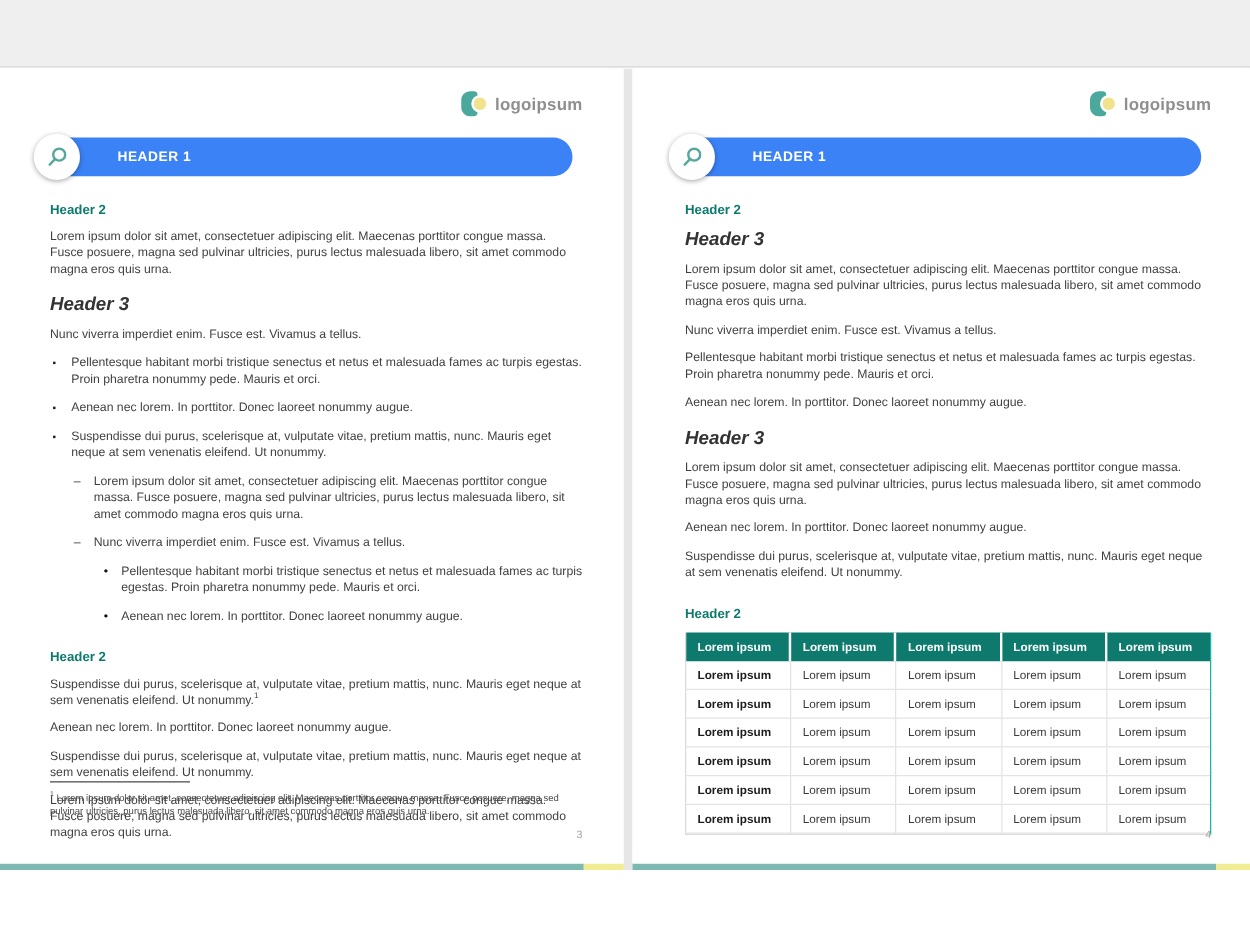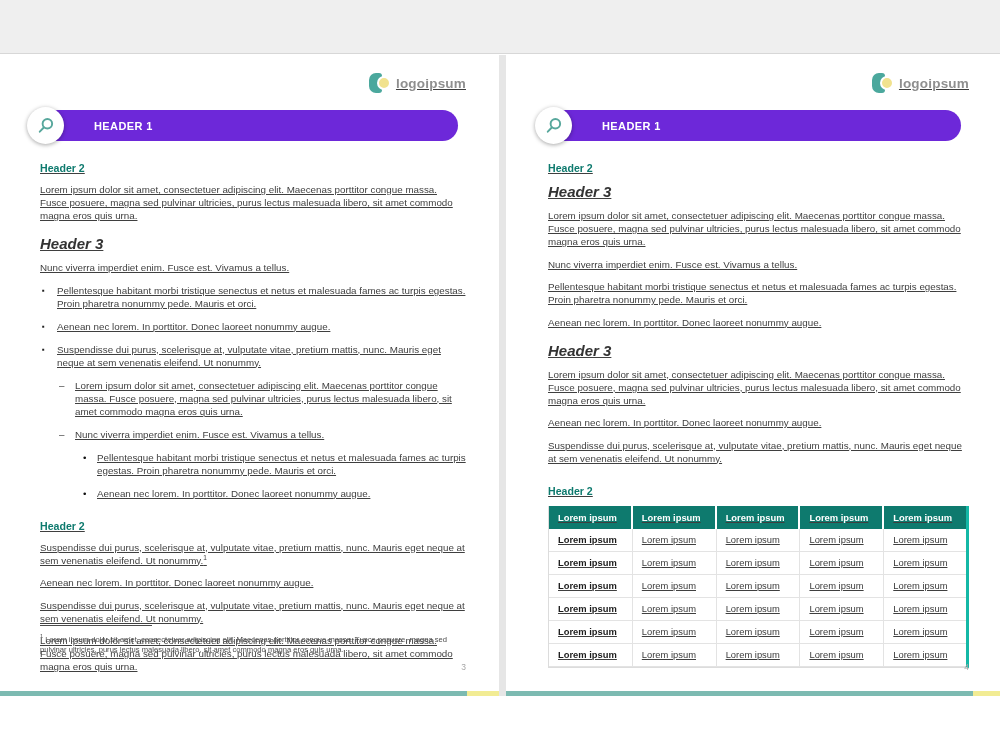--- a/index.html
+++ b/index.html
@@ -3,33 +3,33 @@
 <meta charset="utf-8">
 <style>
   * { margin:0; padding:0; box-sizing:border-box; }
   html,body { width:1000px; height:750px; font-family:"Liberation Sans", sans-serif; background:#ffffff; }
   .canvas { position:relative; width:1000px; height:750px; overflow:hidden; background:#ffffff; }
 
   .top-band { position:absolute; left:0; top:0; width:1000px; height:54px; background:#efefef; border-bottom:1px solid #d7d7d7; }
   .page-gap { position:absolute; left:488px; top:55px; width:18px; height:641px; background:#e6e6e6; }
   .right-strip { position:absolute; left:994px; top:55px; width:6px; height:641px; background:#ececec; }
 
-  .page { position:absolute; top:55px; width:499px; height:641px; background:#ffffff; font-size:9.8px; color:#3f3f3f;text-decoration:underline; }
+  .page { position:absolute; top:55px; width:499px; height:641px; background:#ffffff; font-size:9.8px; color:#3f3f3f; }
   .page-left  { left:0;   padding:0 33px 0 40px; }
   .page-right { left:506px; padding:0 36px 0 42px; }
 
   .logo-row { display:flex; justify-content:flex-end; align-items:center; margin-top:15px; height:26px; }
   .logo { display:flex; align-items:center; gap:6px; }
   .logo-mark { position:relative; width:21px; height:22px; }
   .logo-mark .teal { position:absolute; left:0; top:1px; width:13px; height:20px; background:#4ba89d; border-radius:7px 3px 3px 7px; }
   .logo-mark .yellow { position:absolute; left:8px; top:4px; width:14px; height:14px; background:#f1e28e; border:2px solid #ffffff; border-radius:50%; }
   .logo-text { font-size:13.5px; font-weight:bold; color:#8f8f8f; letter-spacing:.2px; }
 
   .banner { position:relative; height:33px; margin-top:13px; }
-  .banner-pill { position:absolute; left:5px; right:8px; top:1px; height:31px; background:#6d28d9; border-radius:5px 16px 16px 5px; display:flex; align-items:center; padding-left:49px; }
+  .banner-pill { position:absolute; left:5px; right:8px; top:1px; height:31px; background:#3b82f6; border-radius:5px 16px 16px 5px; display:flex; align-items:center; padding-left:49px; }
   .banner-title { color:#ffffff; font-weight:bold; font-size:11px; letter-spacing:.4px; }
   .banner-circle { position:absolute; left:-13px; top:-2px; width:37px; height:37px; background:#ffffff; border-radius:50%; box-shadow:0 1px 4px rgba(0,0,0,.35); display:flex; align-items:center; justify-content:center; z-index:2; }
 
   h2.doc { color:#0e7a6e; font-size:10.6px; font-weight:bold; margin:20px 0 9px; }
   h3.doc { color:#333333; font-size:15px; font-weight:bold; font-style:italic; margin:13px 0 9px; }
   p.doc { line-height:13px; margin:0 0 9.5px; }
 
   ul { list-style:none; margin:3px 0 2px; }
   li { position:relative; line-height:13px; margin-bottom:10px; }
   ul.l1 > li { padding-left:17px; }
@@ -48,21 +48,21 @@
   .footnote-text { font-size:7.6px; line-height:10.5px; color:#4b4b4b; }
   .footnote-text sup { font-size:5.5px; }
 
   .page-num { position:absolute; right:33px; top:607px; font-size:8.5px; color:#a5a5a5; }
   .page-right .page-num { right:36px; }
 
   .bottom-bar { position:absolute; left:0; right:0; bottom:0; height:5px; display:flex; }
   .bar-teal { flex:1; background:#7cbab1; }
   .bar-yellow { width:32px; background:#f2ec94; }
 
-  table.doc-table { width:100%; border-collapse:separate; border-spacing:0; margin-top:8px; border-left:1px solid #dcdcdc; border-right:3px solid #14b8a6; border-bottom:1px solid #dcdcdc; }
+  table.doc-table { width:100%; border-collapse:separate; border-spacing:0; margin-top:8px; border-left:1px solid #dcdcdc; border-right:1px solid #14b8a6; border-bottom:1px solid #dcdcdc; }
   table.doc-table th { background:#0e7a6e; color:#ffffff; font-weight:bold; font-size:9.4px; text-align:left; padding:6px 9px; border-right:2px solid #ffffff; }
   table.doc-table th:last-child { border-right:none; }
   table.doc-table td { font-size:9.4px; color:#3a3a3a; padding:5.5px 9px; border-bottom:1px solid #e3e3e3; border-right:1px solid #e3e3e3; }
   table.doc-table td:last-child { border-right:none; }
   table.doc-table td:first-child { font-weight:bold; color:#1c1c1c; }
 </style>
 </head>
 <body>
 
 <div class="canvas">

